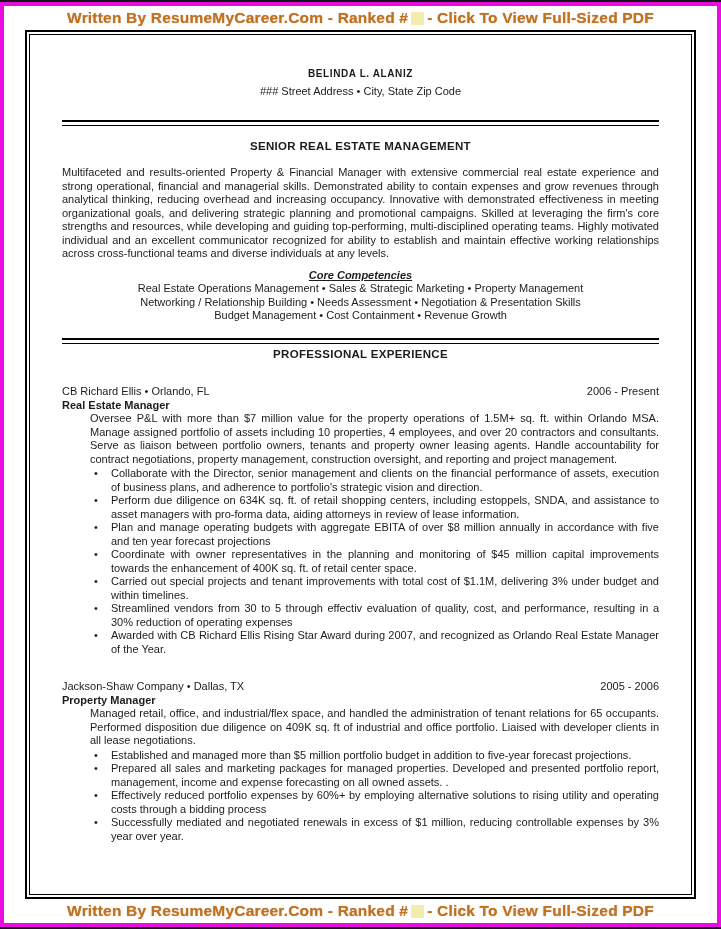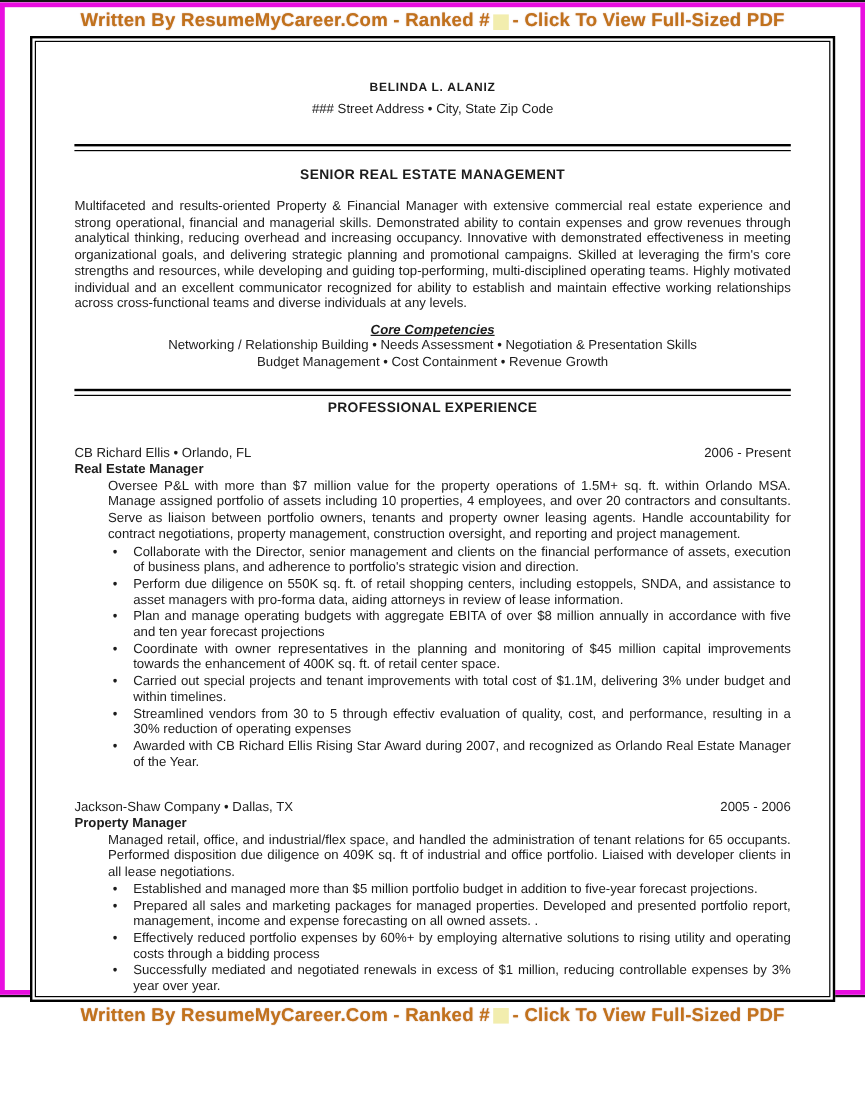--- a/index.html
+++ b/index.html
@@ -4,21 +4,21 @@
 <style>
   html, body { margin:0; padding:0; }
   body {
     width:721px; height:929px;
     font-family:"Liberation Sans", sans-serif;
     background:#ffffff;
     overflow:hidden;
   }
   .frame-outer {
     box-sizing:border-box;
-    width:721px; height:831px;
+    width:721px; height:929px;
     border-top:2px solid #141414;
     border-bottom:2px solid #141414;
     background:#000;
   }
   .frame-magenta {
     box-sizing:border-box;
     width:100%; height:100%;
     border:4px solid #e90ee0;
     background:#ffffff;
     display:flex; flex-direction:column;
@@ -134,20 +134,21 @@
 
         <div class="dline dline-1"></div>
 
         <div class="center sect-title">SENIOR REAL ESTATE MANAGEMENT</div>
 
         <div class="summary">Multifaceted and results-oriented Property &amp; Financial Manager with extensive commercial real estate experience and strong operational, financial and managerial skills.  Demonstrated ability to contain expenses and grow revenues through analytical thinking, reducing overhead and increasing occupancy. Innovative with demonstrated effectiveness in meeting organizational goals, and delivering strategic planning and promotional campaigns.  Skilled at leveraging the firm's core strengths and resources, while developing and guiding top-performing, multi-disciplined operating teams.  Highly motivated individual and an excellent communicator recognized for ability to establish and maintain effective working relationships across cross-functional teams and diverse individuals at any levels.</div>
 
         <div class="center cc-head">Core Competencies</div>
         <ul class="cc-lines">
 
+        <li>Real Estate Operations Management • Sales &amp; Strategic Marketing • Property Management</li>
             <li>Networking / Relationship Building • Needs Assessment • Negotiation &amp; Presentation Skills</li>
             <li>Budget Management • Cost Containment • Revenue Growth</li>
           </ul>
 
         <div class="dline dline-2"></div>
 
         <div class="center pe-head">PROFESSIONAL EXPERIENCE</div>
 
         <div class="job job-1">
           <div class="job-row">
@@ -157,21 +158,21 @@
           <div class="job-title">Real Estate Manager</div>
           <div class="job-summary">Oversee P&amp;L with more than $7 million value for the property operations of 1.5M+ sq. ft. within Orlando MSA. Manage assigned portfolio of assets including 10 properties, 4 employees, and over 20 contractors and consultants.  Serve as liaison between portfolio owners, tenants and property owner leasing agents.  Handle accountability for contract negotiations, property management, construction oversight, and reporting and project management.</div>
           <ul class="bullets">
 
           <li>
               <span class="bdot">•</span>
               <span class="btxt">Collaborate with the Director, senior management and clients on the financial performance of assets, execution of business plans, and adherence to portfolio's strategic vision and direction.</span>
             </li>
               <li>
               <span class="bdot">•</span>
-              <span class="btxt">Perform due diligence on 550K sq. ft. of retail shopping centers, including estoppels, SNDA, and assistance to asset managers with pro-forma data, aiding attorneys in review of lease information.</span>
+              <span class="btxt">Perform due diligence on 634K sq. ft. of retail shopping centers, including estoppels, SNDA, and assistance to asset managers with pro-forma data, aiding attorneys in review of lease information.</span>
             </li>
               <li>
               <span class="bdot">•</span>
               <span class="btxt">Plan and manage operating budgets with aggregate EBITA of over $8 million annually in accordance with five and ten year forecast projections</span>
             </li>
               <li>
               <span class="bdot">•</span>
               <span class="btxt">Coordinate with owner representatives in the planning and monitoring of $45 million capital improvements towards the enhancement of 400K sq. ft. of retail center space.</span>
             </li>
               <li>

